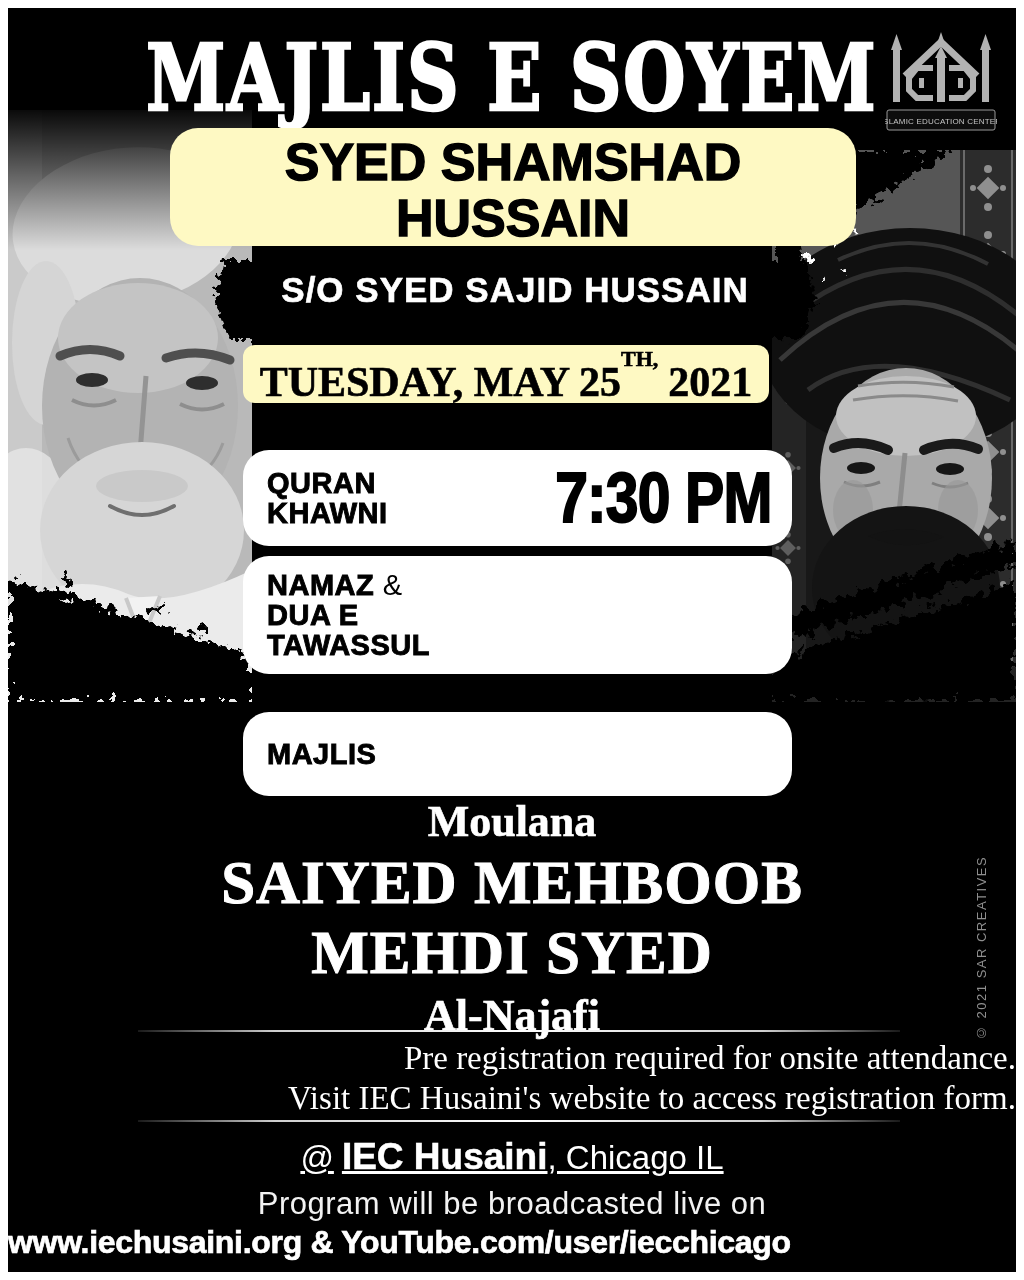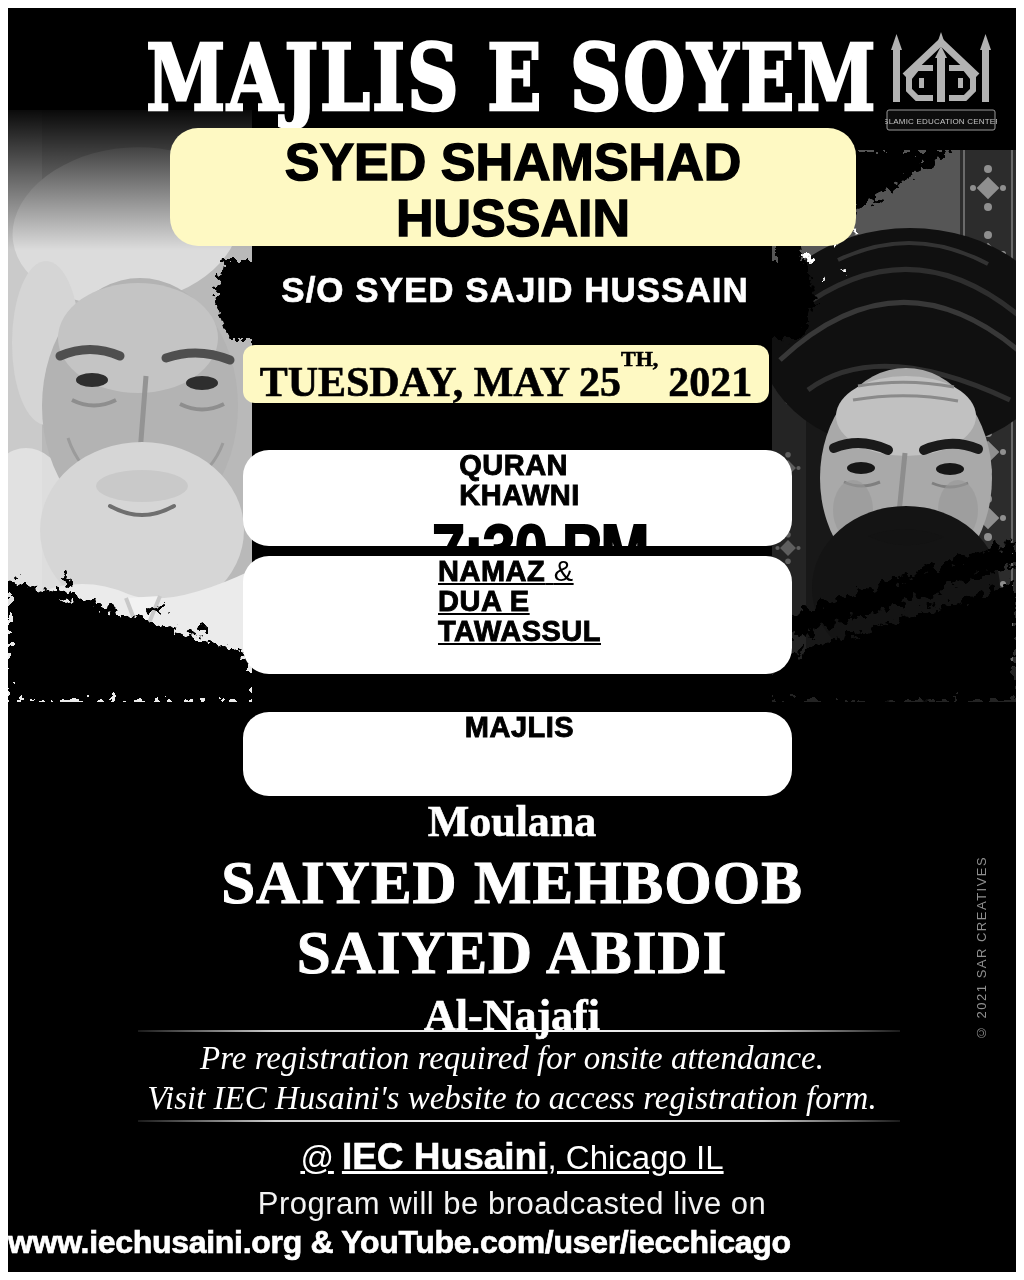--- a/index.html
+++ b/index.html
@@ -29,42 +29,42 @@
             font-size:35px;font-weight:700;-webkit-text-stroke:.6px #fff;letter-spacing:1px;white-space:nowrap;}
 
   .datebox{left:235px;top:337px;width:526px;height:58px;border-radius:12px;text-align:center;
            font-family:"Liberation Serif",serif;font-weight:700;font-size:42px;line-height:58px;
            -webkit-text-stroke:.6px #000;white-space:nowrap;}
   .datebox sup{font-size:22px;position:relative;top:-15px;letter-spacing:0;}
   .datebox .yr{margin-left:10px;}
 
   
   .row{position:absolute;left:235px;width:549px;background:#fff;border-radius:26px;
-       display:flex;align-items:center;padding:0 20px 0 24px;box-sizing:border-box;flex-direction:column;}
+       display:flex;align-items:center;padding:0 20px 0 24px;box-sizing:border-box;}
   .row-label{flex:1;font-weight:700;font-size:29px;line-height:30px;color:#000;
              -webkit-text-stroke:.9px #000;letter-spacing:.5px;}
   .row-label .amp{font-weight:400;-webkit-text-stroke:0;}
   .row-time{flex:none;font-weight:700;font-size:70px;color:#000;white-space:nowrap;}
   .row-time .squish{display:inline-block;transform:scaleX(.84);transform-origin:100% 50%;
                     -webkit-text-stroke:2px #000;letter-spacing:-1px;}
 
   
   .speaker{left:0;width:1008px;text-align:center;color:#fff;font-family:"Liberation Serif",serif;
            font-weight:700;}
   .sp-hon{top:788px;font-size:44px;-webkit-text-stroke:.6px #fff;}
   .sp-n1{top:840px;font-size:61px;-webkit-text-stroke:1px #fff;letter-spacing:1px;}
   .sp-n2{top:910px;font-size:61px;-webkit-text-stroke:1px #fff;letter-spacing:1px;}
   .sp-suf{top:982px;font-size:44px;-webkit-text-stroke:.6px #fff;}
 
   
   .hr{position:absolute;height:2px;left:130px;width:762px;
       background:linear-gradient(90deg,#1a1a1a,#cfcfcf 18%,#ffffff 50%,#cfcfcf 82%,#1a1a1a);}
   .hr1{top:1022px;} .hr2{top:1112px;}
-  .reg{left:0;width:1008px;text-align:center;color:#fff;font-family:"Liberation Serif",serif;
-       font-style:italic;font-size:33px;white-space:nowrap;}
+  .reg{left:0;width:1008px;text-align:right;color:#fff;font-family:"Liberation Serif",serif;
+       font-size:33px;white-space:nowrap;}
   .reg1{top:1032px;} .reg2{top:1072px;}
 
   
   .venue{left:0;top:1128px;width:1008px;text-align:center;color:#fff;font-size:33px;white-space:nowrap;text-decoration:underline;}
   .venue .vname{font-weight:700;font-size:37px;-webkit-text-stroke:.5px #fff;margin-left:8px;}
   .broadcast{left:0;top:1178px;width:1008px;text-align:center;color:#f2f2f2;font-size:31px;letter-spacing:.5px;}
   .links{left:0;top:1216px;width:1008px;text-align:left;color:#fff;font-weight:700;font-size:32px;
          -webkit-text-stroke:.7px #fff;letter-spacing:-.3px;white-space:nowrap;}
 
   
@@ -259,37 +259,37 @@
     <div class="row" style="top:442px;height:96px;">
       <div class="row-label">
         <div>QURAN</div>
         <div>KHAWNI</div>
       </div>
       <div class="row-time">
         <span class="squish">7:30 PM</span>
       </div>
     </div>
 
-    <div class="row" style="top:548px;height:118px;text-decoration:underline;">
+    <div class="row" style="top:548px;height:118px;">
       <div class="row-label">
         <div><span>NAMAZ</span> <span class="amp">&amp;</span></div>
         <div>DUA E</div>
         <div>TAWASSUL</div>
       </div>
     </div>
 
     <div class="row" style="top:704px;height:84px;">
       <div class="row-label">
         <div>MAJLIS</div>
       </div>
     </div>
 
     <div class="abs speaker sp-hon">Moulana</div>
     <div class="abs speaker sp-n1">SAIYED MEHBOOB</div>
-    <div class="abs speaker sp-n2">SAIYED ABIDI</div>
+    <div class="abs speaker sp-n2">MEHDI SYED</div>
     <div class="abs speaker sp-suf">Al-Najafi</div>
 
     <div class="hr hr1"></div>
     <div class="abs reg reg1">Pre registration required for onsite attendance.</div>
     <div class="abs reg reg2">Visit IEC Husaini's website to access registration form.</div>
     <div class="hr hr2"></div>
 
     <div class="abs venue">
       <span>@</span><span class="vname">IEC Husaini</span><span>, Chicago IL</span>
     </div>

